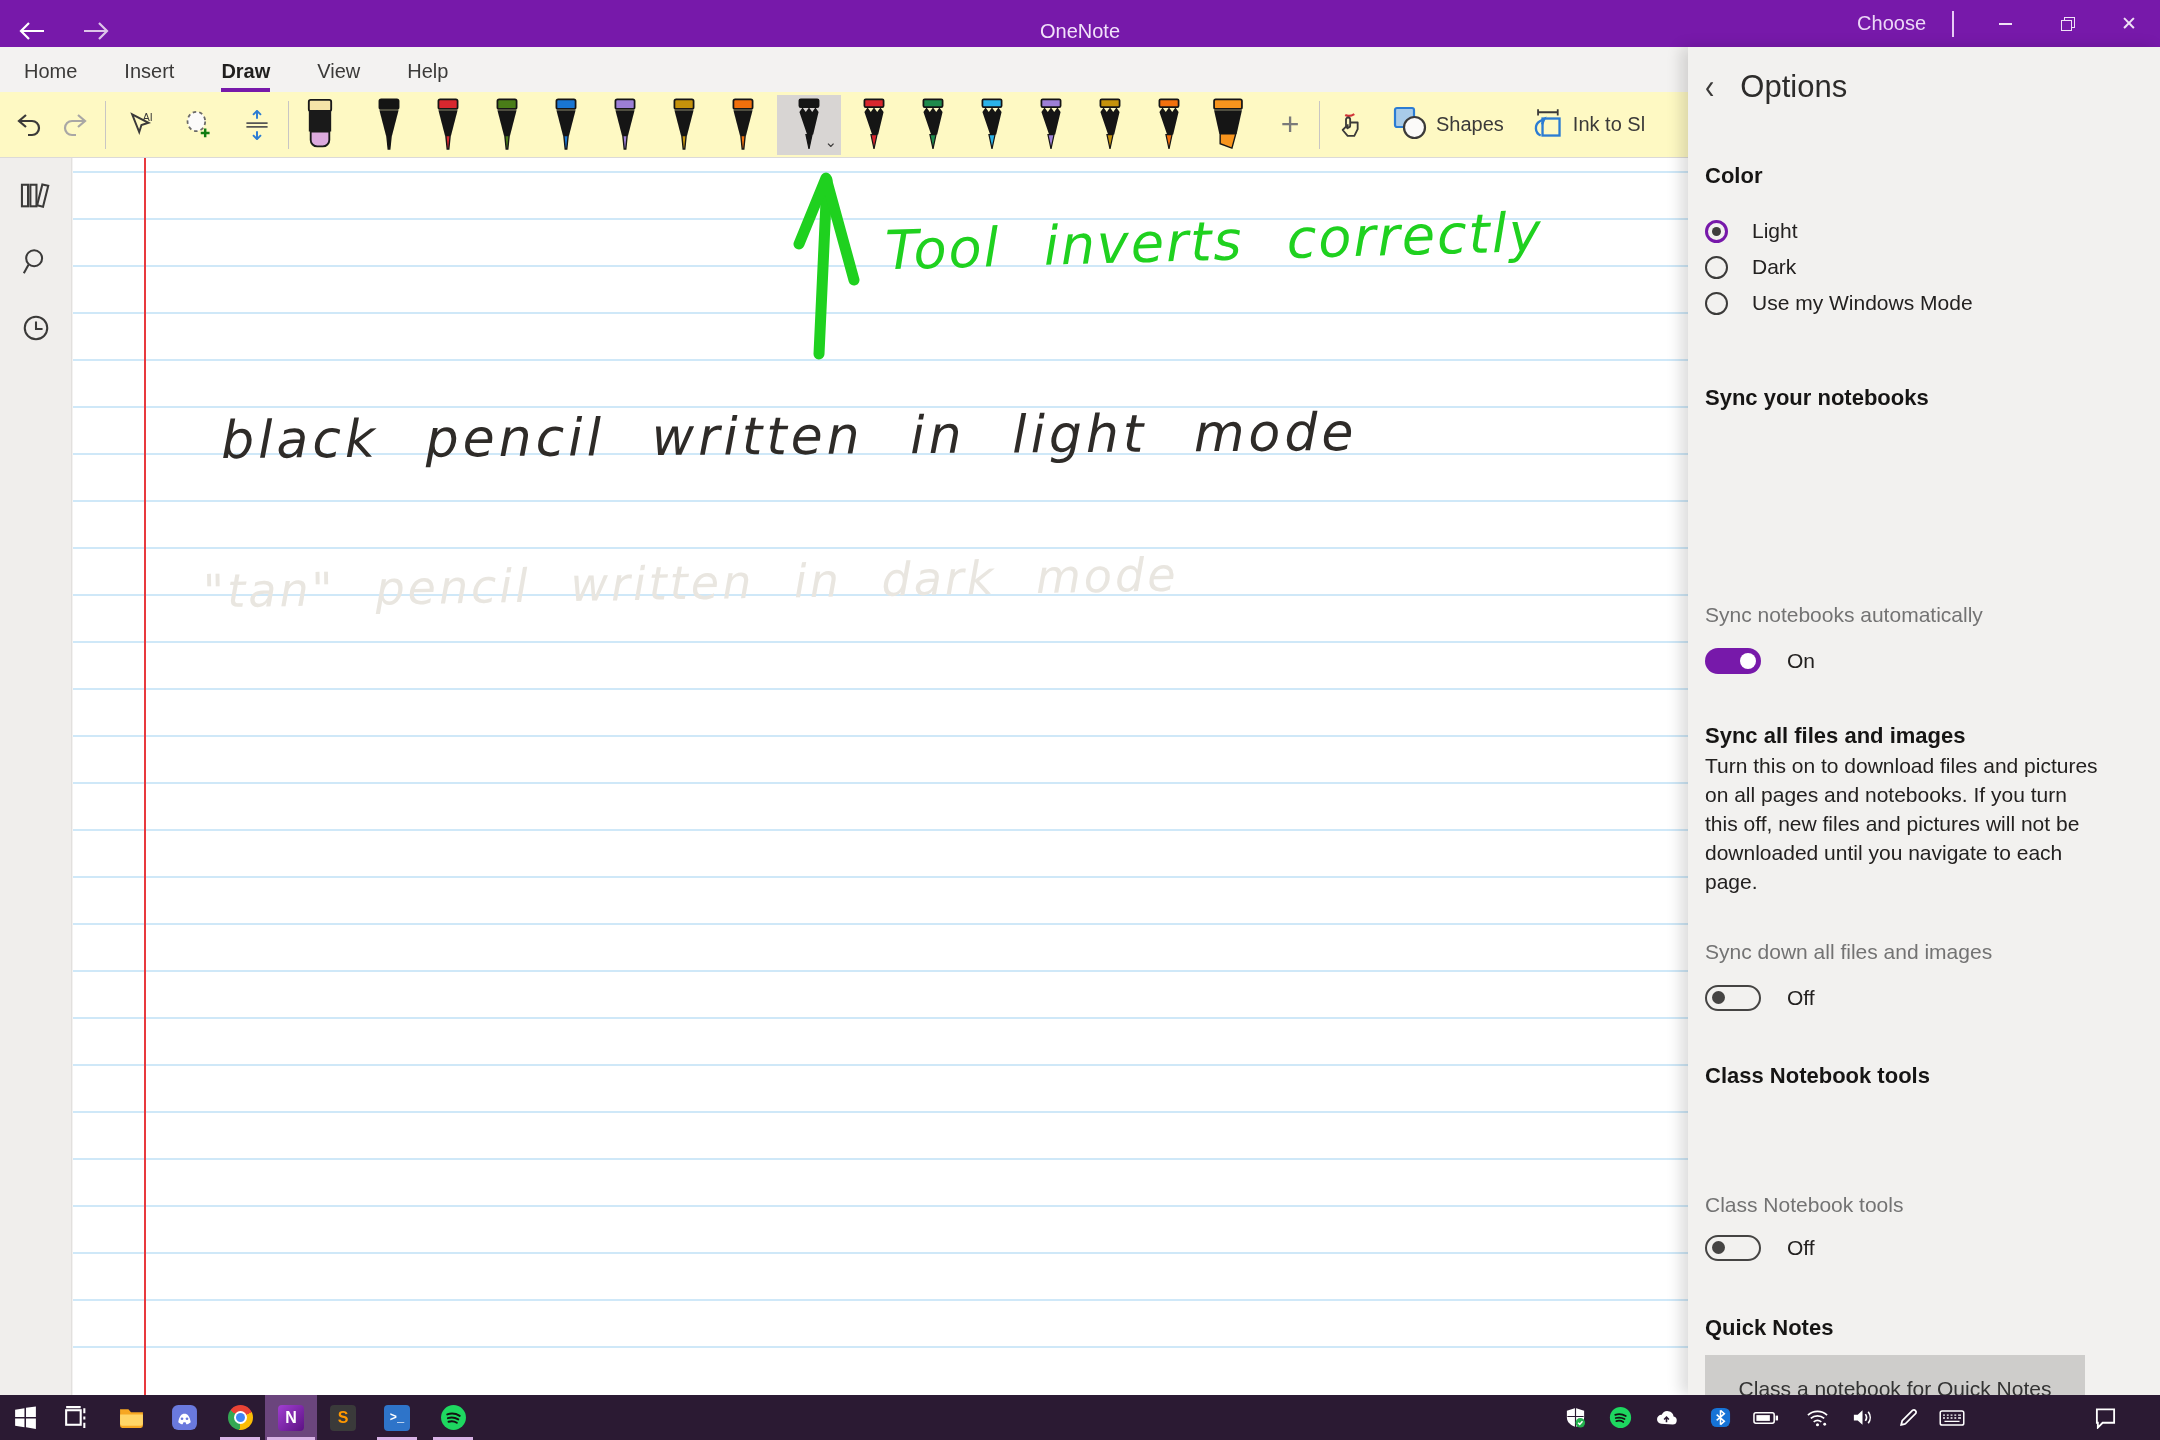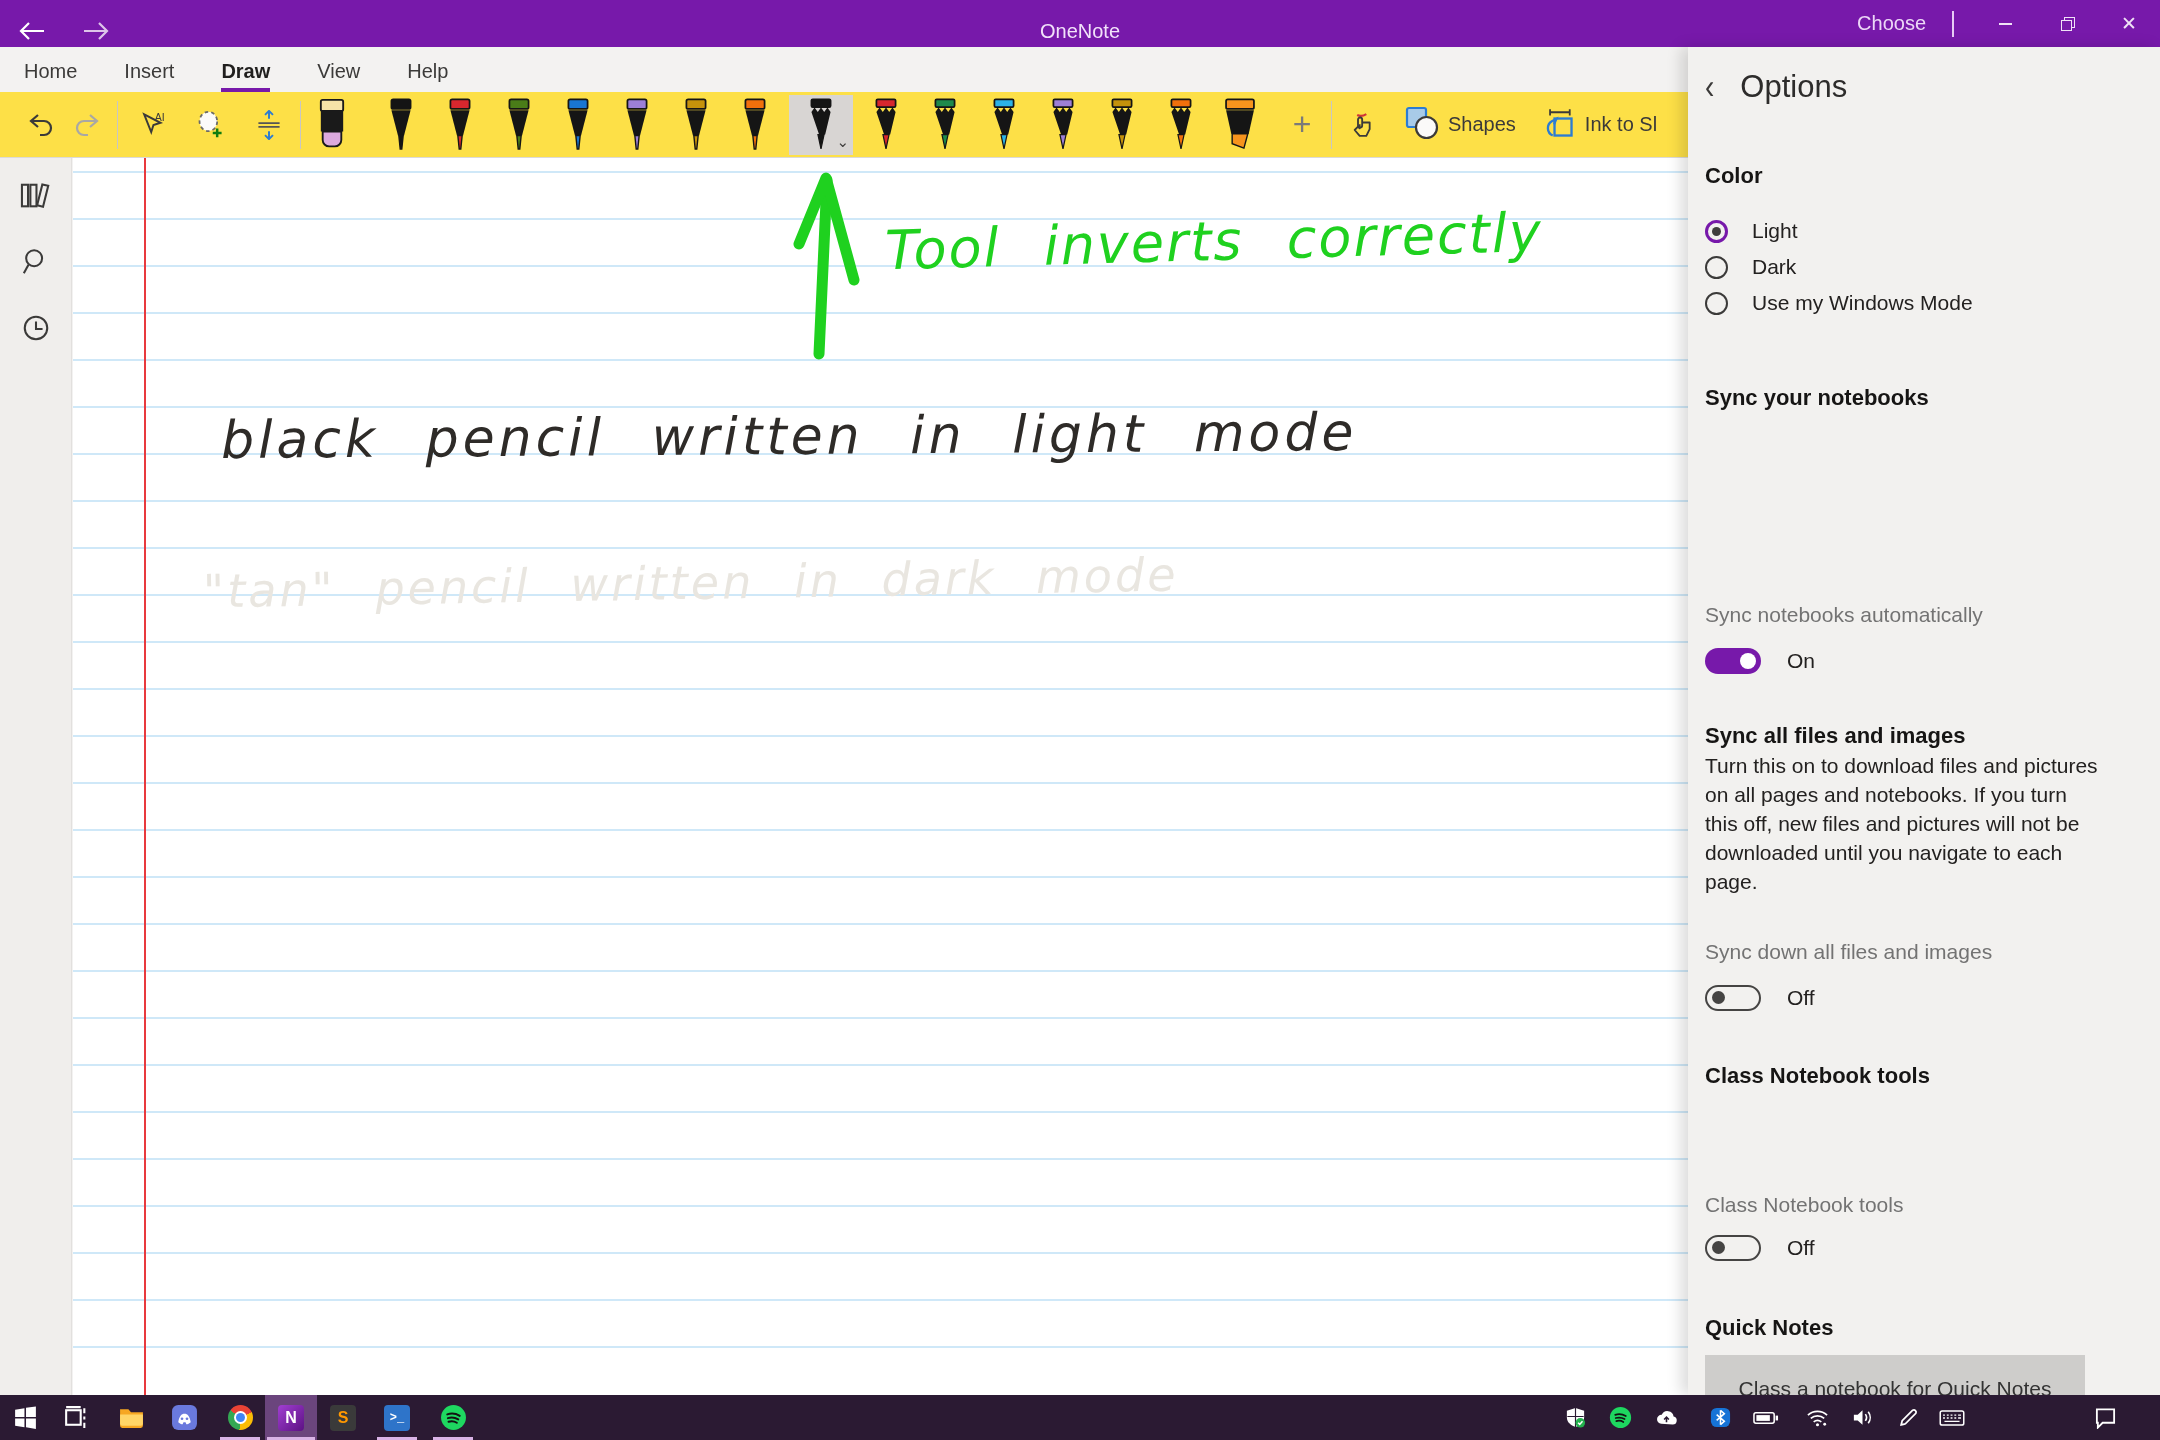--- a/index.html
+++ b/index.html
@@ -25,22 +25,22 @@
   .close-glyph{font-size:19px;line-height:1;}
 
   
   .ribbon-tabs{position:absolute;left:0;top:47px;width:1688px;height:45px;display:flex;
                align-items:flex-end;padding-left:24px;gap:47px;box-sizing:border-box;background:#f3f2f1;}
   .tab{position:relative;font-size:20px;color:#3b3a39;padding-bottom:9px;cursor:default;margin-top:38px;}
   .tab.active{color:#201f1e;font-weight:700;}
   .tab.active::after{content:"";position:absolute;left:0;right:0;bottom:0;height:4px;background:#7719aa;}
 
   
-  .toolbar{position:absolute;left:0;top:92px;width:1688px;height:66px;background:#fde047;
-           border-bottom:1px solid #dcdad8;display:flex;align-items:center;padding-left:20px;
+  .toolbar{position:absolute;left:0;top:92px;width:1688px;height:66px;background:#fef9c3;
+           border-bottom:1px solid #dcdad8;display:flex;align-items:center;padding-left:8px;
            box-sizing:border-box;overflow:hidden;}
   .ti{width:44px;height:56px;display:flex;align-items:center;justify-content:center;flex:none;}
   .ti svg{width:30px;height:30px;}
   .tdiv{width:1px;height:48px;background:#c8c6c4;margin:0 9px;flex:none;}
   .pen-cell{width:53px;height:60px;display:flex;align-items:flex-start;justify-content:center;
             margin-left:6px;flex:none;position:relative;padding-top:3px;box-sizing:border-box;}
   .pen-cell svg{width:34px;height:54px;}
   .pen-cell.hl svg{width:42px;height:54px;}
   .pen-cell.selected{background:#d8d5d3;width:64px;margin-left:8px;}
   .pen-chevron{position:absolute;right:4px;bottom:6px;font-size:15px;color:#3b3a39;line-height:1;}

